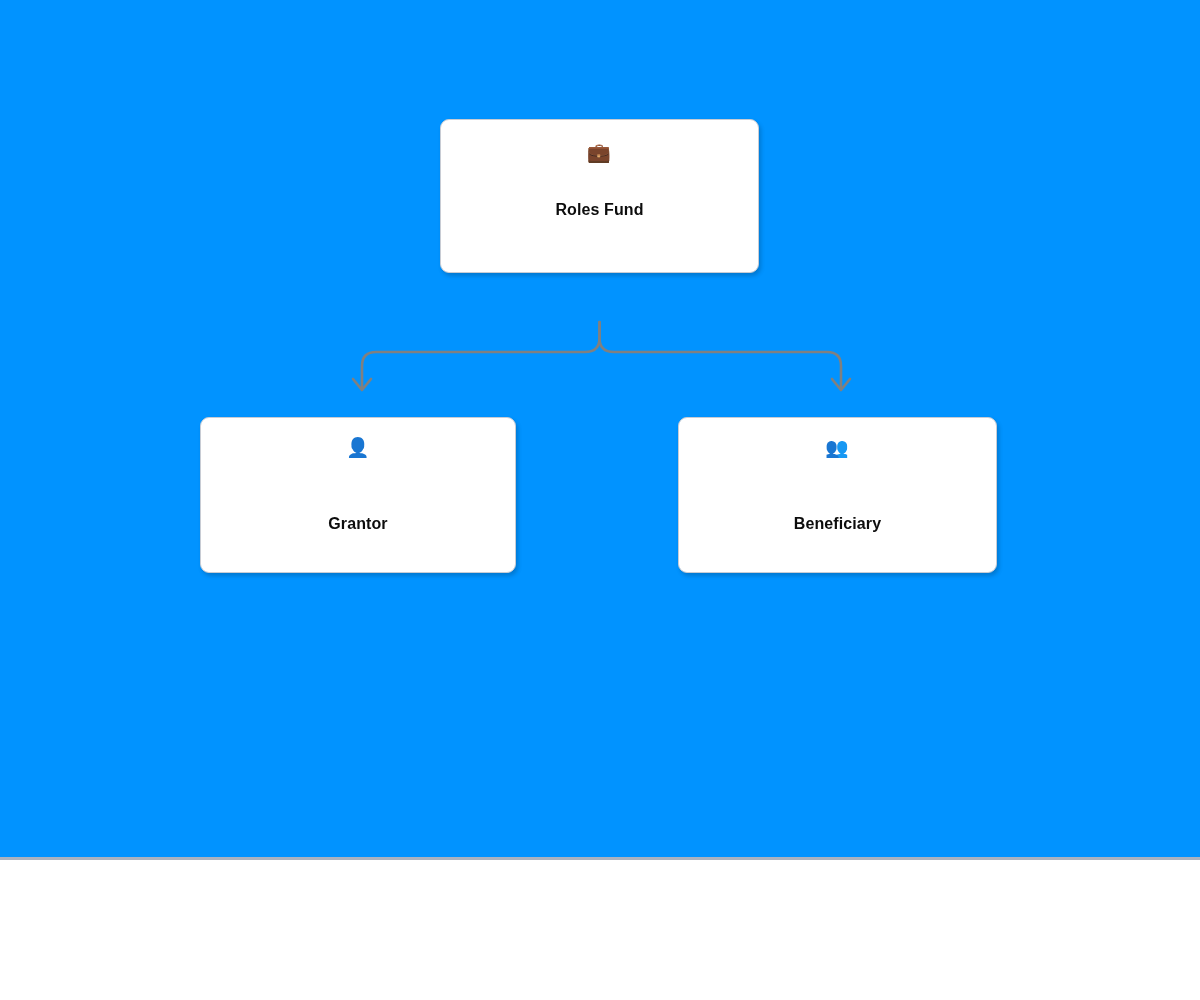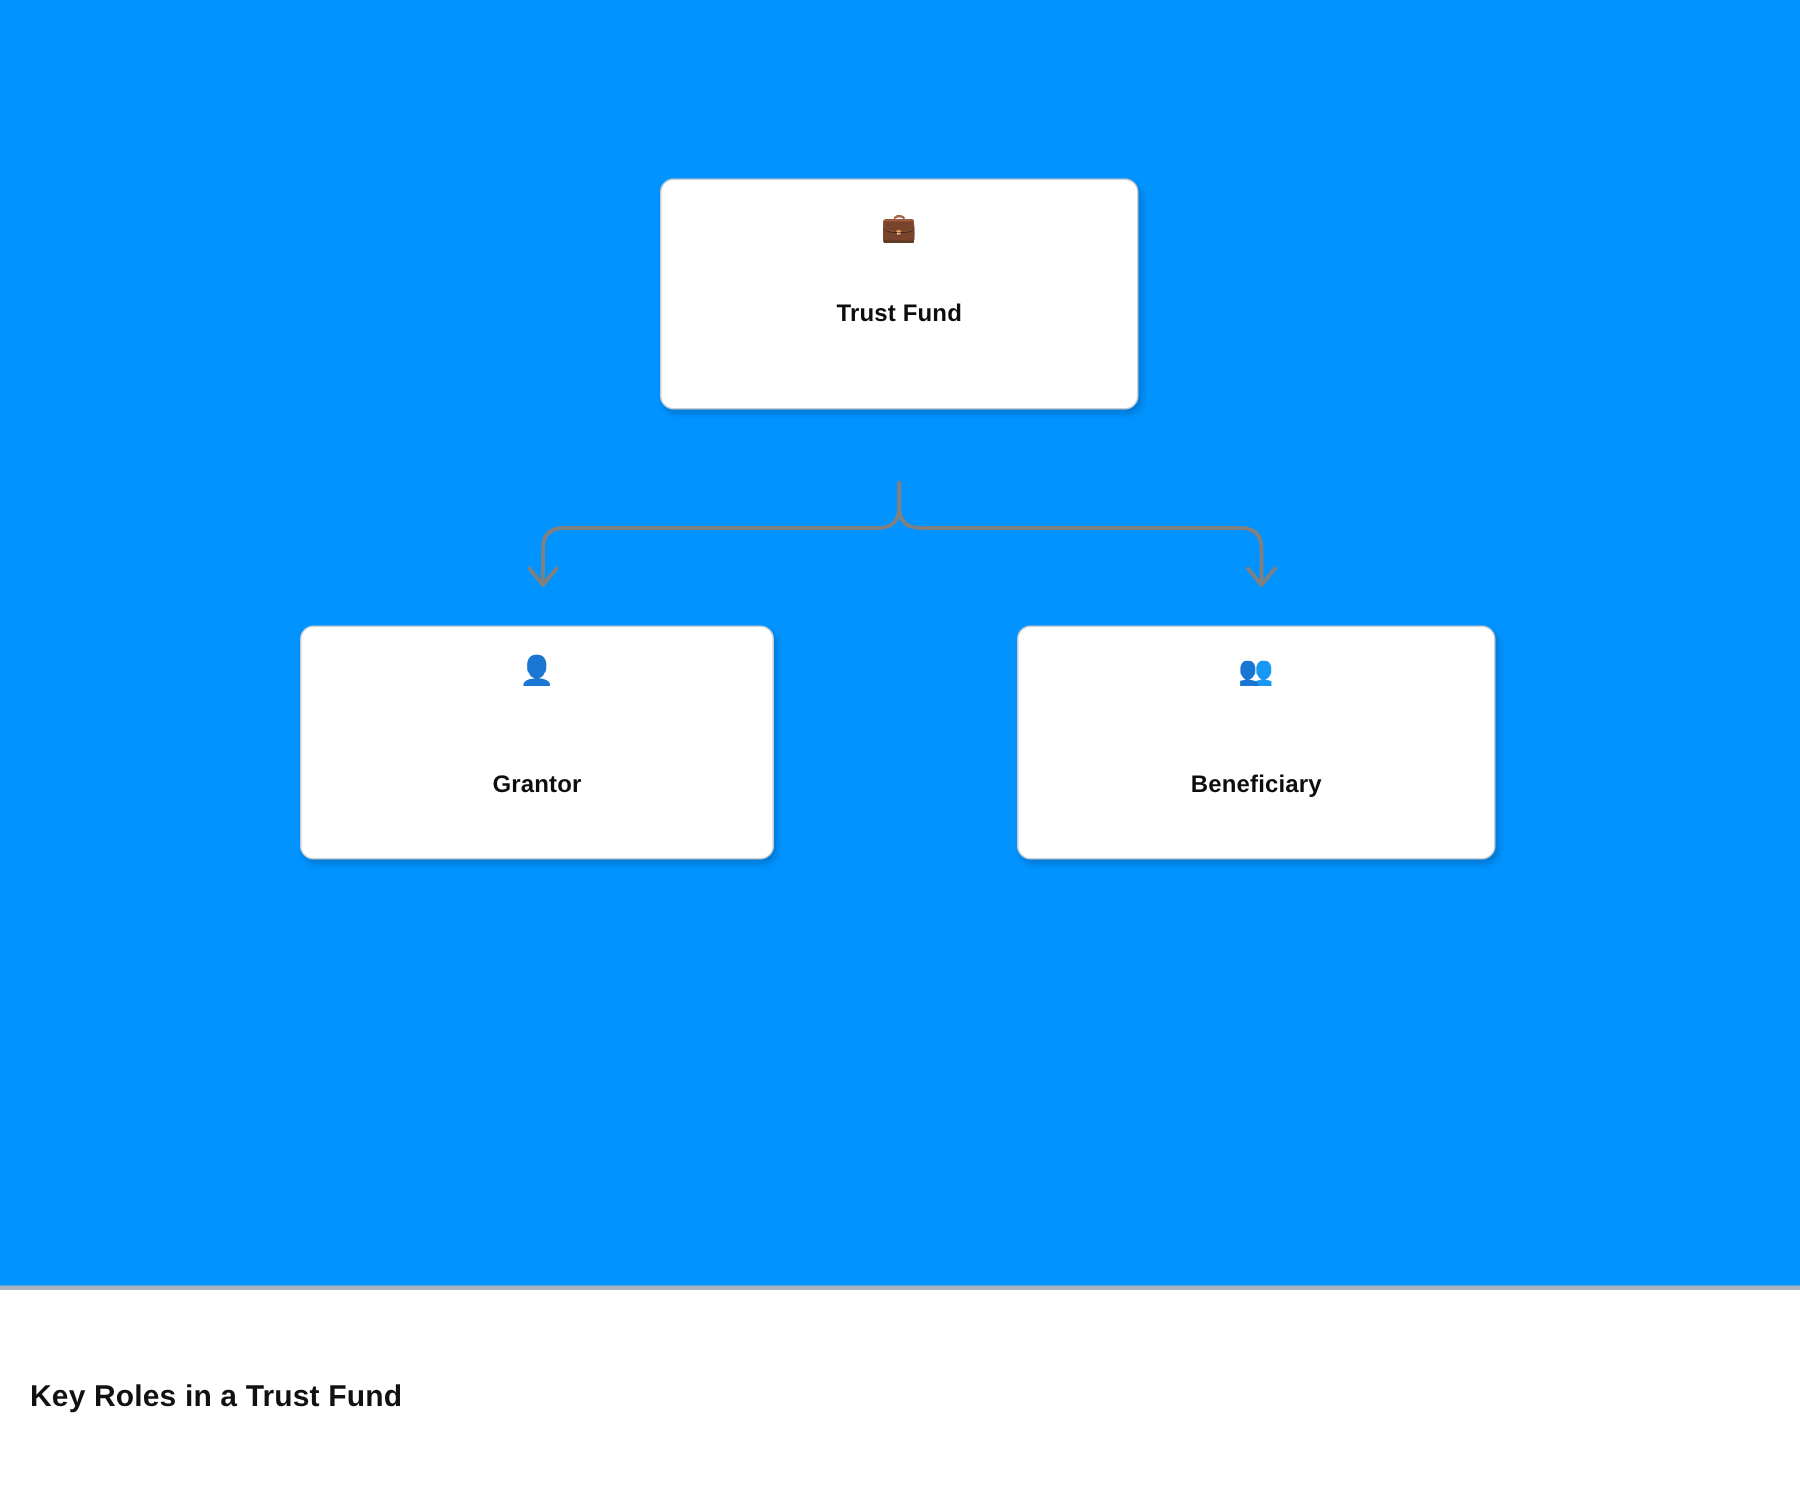--- a/index.html
+++ b/index.html
@@ -146,34 +146,31 @@
 
       <path d="M 599.5 322 L 599.5 338 Q 599.5 352 585 352 L 376 352 Q 362 352 362 366 L 362 388" fill="none" stroke="#808080" stroke-width="2.6" stroke-linecap="round"></path>
       <path d="M 353 379 L 362 390 L 371 379" fill="none" stroke="#808080" stroke-width="2.6" stroke-linecap="round" stroke-linejoin="round"></path>
 
       <path d="M 599.5 322 L 599.5 338 Q 599.5 352 614 352 L 827 352 Q 841 352 841 366 L 841 388" fill="none" stroke="#808080" stroke-width="2.6" stroke-linecap="round"></path>
       <path d="M 832 379 L 841 390 L 850 379" fill="none" stroke="#808080" stroke-width="2.6" stroke-linecap="round" stroke-linejoin="round"></path>
     </svg>
 
     <div class="node node-root">
       <div class="node-icon">💼</div>
-      <div class="node-label">Trust Fund</div>
+      <div class="node-label">Roles Fund</div>
     </div>
 
     <div class="node node-left">
       <div class="node-icon">👤</div>
       <div class="node-label">Grantor</div>
     </div>
 
     <div class="node node-right">
       <div class="node-icon">👥</div>
       <div class="node-label">Beneficiary</div>
     </div>
 
   </div>
 
   <div class="canvas-divider"></div>
 
-  <div class="caption-area">
-    <div class="caption-title">Key Roles in a Trust Fund</div>
-  </div>
 
 </div>
 
 </body></html>

